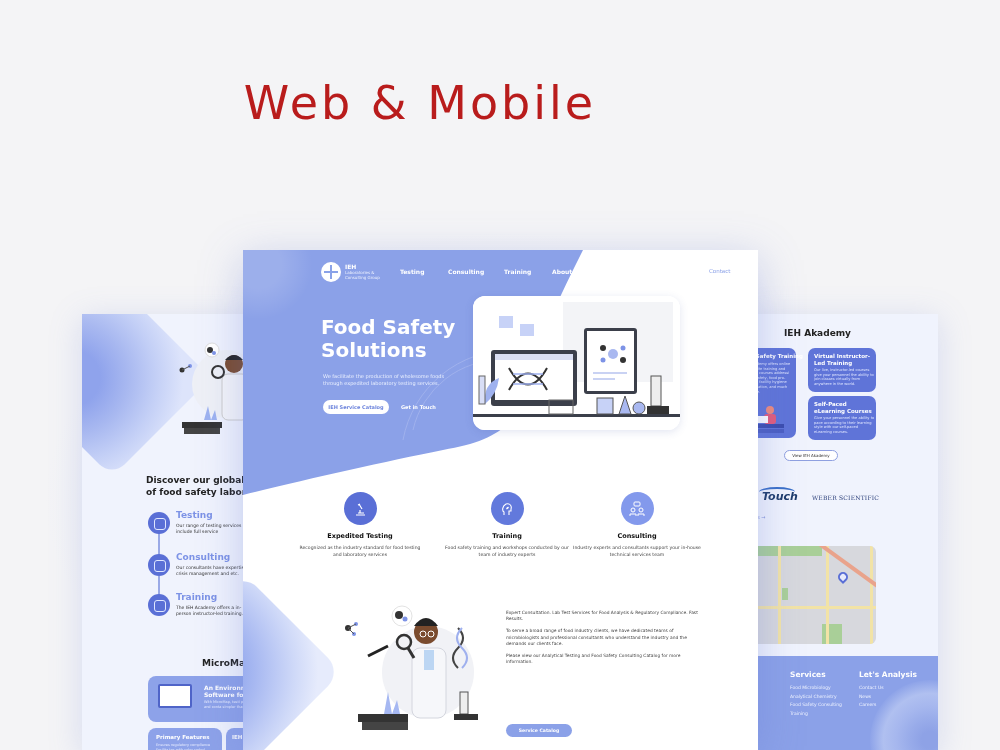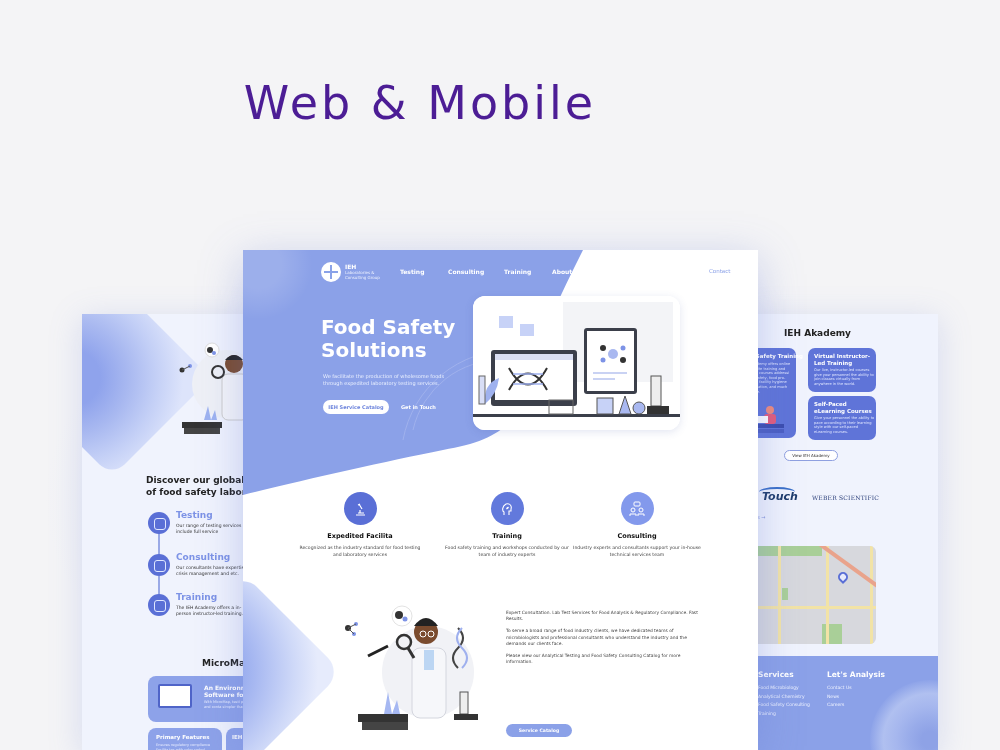--- a/index.html
+++ b/index.html
@@ -1,19 +1,19 @@
 <!DOCTYPE html>
 <html><head>
 <meta charset="utf-8">
 <style>
   * { box-sizing: border-box; margin: 0; padding: 0; }
   html, body { width: 1000px; height: 750px; overflow: hidden; }
   body { background: #f4f4f6; font-family: "DejaVu Sans", sans-serif; position: relative; }
 
-  .headline { position: absolute; top: 72px; left: 0; width: 840px; text-align: center; color: #4c1d95; font-family: "DejaVu Sans", sans-serif; font-size: 46px; font-weight: 500; letter-spacing: 3px; line-height: 62px; }
+  .headline { position: absolute; top: 72px; left: 0; width: 840px; text-align: center; color: #b91c1c; font-family: "DejaVu Sans", sans-serif; font-size: 46px; font-weight: 500; letter-spacing: 3px; line-height: 62px; }
 
   
   .glow { position: absolute; left: 40px; top: 230px; width: 920px; height: 540px; border-radius: 80px; background: radial-gradient(ellipse at center, rgba(196,205,245,0.55), rgba(244,244,246,0) 70%); }
 
   
   .left-mock { position: absolute; left: 82px; top: 314px; width: 170px; height: 436px; background: #f0f3fd; box-shadow: 0 6px 30px rgba(120,140,220,0.25); overflow: hidden; }
   .left-tri { position: absolute; left: -40px; top: -6px; width: 140px; height: 140px; transform: rotate(45deg); border-radius: 18px; background: radial-gradient(circle at 30% 70%, #8fa3ec 20%, #a8b8f0 40%, #c3cff6 60%, #dde4fb 80%); }
   .left-illus { position: absolute; left: 92px; top: 20px; width: 80px; height: 110px; }
   .left-disc-title { position: absolute; left: 64px; top: 160px; width: 120px; font-weight: 700; font-size: 9px; line-height: 12px; color: #222; white-space: nowrap; }
   .tl-item { position: absolute; left: 66px; width: 110px; height: 30px; }
@@ -44,21 +44,21 @@
   .roka::before { content: ""; position: absolute; left: -3px; top: -3px; width: 36px; height: 8px; border-top: 2px solid #3a6fc8; border-radius: 50% 50% 0 0; }
   .weber { position: absolute; left: 62px; top: 180px; font-size: 6px; color: #2b3f7a; font-family: "DejaVu Serif", serif; letter-spacing: 0.2px; }
   .partners-more { position: absolute; left: 2px; top: 200px; font-size: 5px; color: #8796d8; }
   .map { position: absolute; left: 2px; top: 232px; width: 124px; height: 98px; border-radius: 6px; background: #d7d8dd; overflow: hidden; }
   .map .road-h { position: absolute; left: 0; height: 3px; width: 124px; background: #f2e3a6; }
   .map .road-v { position: absolute; top: 0; width: 3px; height: 98px; background: #f2e3a6; }
   .map .green { position: absolute; background: #a9cf98; }
   .map .diag { position: absolute; left: 62px; top: -8px; width: 90px; height: 4px; background: #e9a38c; transform: rotate(36deg); transform-origin: left; }
   .map .pin { position: absolute; left: 86px; top: 26px; width: 10px; height: 10px; border-radius: 50% 50% 50% 0; transform: rotate(-45deg); border: 2px solid #5a6fd6; background: #e7eafc; }
   .right-footer { position: absolute; left: 0; top: 342px; width: 188px; height: 94px; background: #8ba1e8; overflow: hidden; }
-  .rf-col { position: absolute; top: 14px; }
+  .rf-col { position: absolute; top: 14px; margin-left: 32px; }
   .rf-col .h { font-size: 7.5px; font-weight: 700; color: #fff; margin-bottom: 5px; }
   .rf-col .i { font-size: 4.5px; line-height: 8.5px; color: #eef2ff; }
   .rings { position: absolute; border-radius: 50%; }
 
   
   .main-mock { position: absolute; left: 243px; top: 250px; width: 515px; height: 500px; background: #fff; box-shadow: 0 10px 40px rgba(100,120,210,0.35); overflow: hidden; text-decoration: underline; }
   .hero-bg { position: absolute; left: 0; top: 0; width: 515px; height: 250px; }
   .hero-rings { position: absolute; left: -40px; top: -40px; width: 110px; height: 110px; border-radius: 50%; background: radial-gradient(circle, rgba(255,255,255,0.15) 30%, rgba(255,255,255,0.08) 50%, rgba(255,255,255,0) 70%); }
   .nav { position: absolute; left: 0; top: 0; width: 515px; height: 44px; }
   .logo-mark { position: absolute; left: 78px; top: 12px; width: 20px; height: 20px; border-radius: 50%; background: #fff; }
@@ -268,21 +268,21 @@
       <rect x="6" y="80" width="6" height="28" fill="#d8def6" stroke="#666"></rect>
     </svg>
   </div>
 
   <div class="svc" style="left:52px;">
     <div class="svc-icon" style="background:#5a6fd6;">
       <svg width="16" height="16" viewBox="0 0 16 16">
           <path d="M4 14 h9 M6 12 h6 M8 12 v-3 M7 3 l3 5 M6 4 l2 -1" stroke="#fff" stroke-width="1.2" fill="none"></path>
         </svg>
     </div>
-    <div class="svc-title">Expedited Facilita</div>
+    <div class="svc-title">Expedited Testing</div>
     <div class="svc-desc">Recognized as the industry standard for food testing and laboratory services</div>
   </div>
   <div class="svc" style="left:199px;">
     <div class="svc-icon" style="background:#6279dc;">
       <svg width="16" height="16" viewBox="0 0 16 16">
           <path d="M5 14 v-3 c-2 -1 -2 -6 2 -8 c4 -1 6 2 5 5 v2 h-2 v4" stroke="#fff" stroke-width="1.1" fill="none"></path>
           <path d="M7 8 q1 -3 3 -2 q-1 3 -3 2z" fill="#fff"></path>
         </svg>
     </div>
     <div class="svc-title">Training</div>

